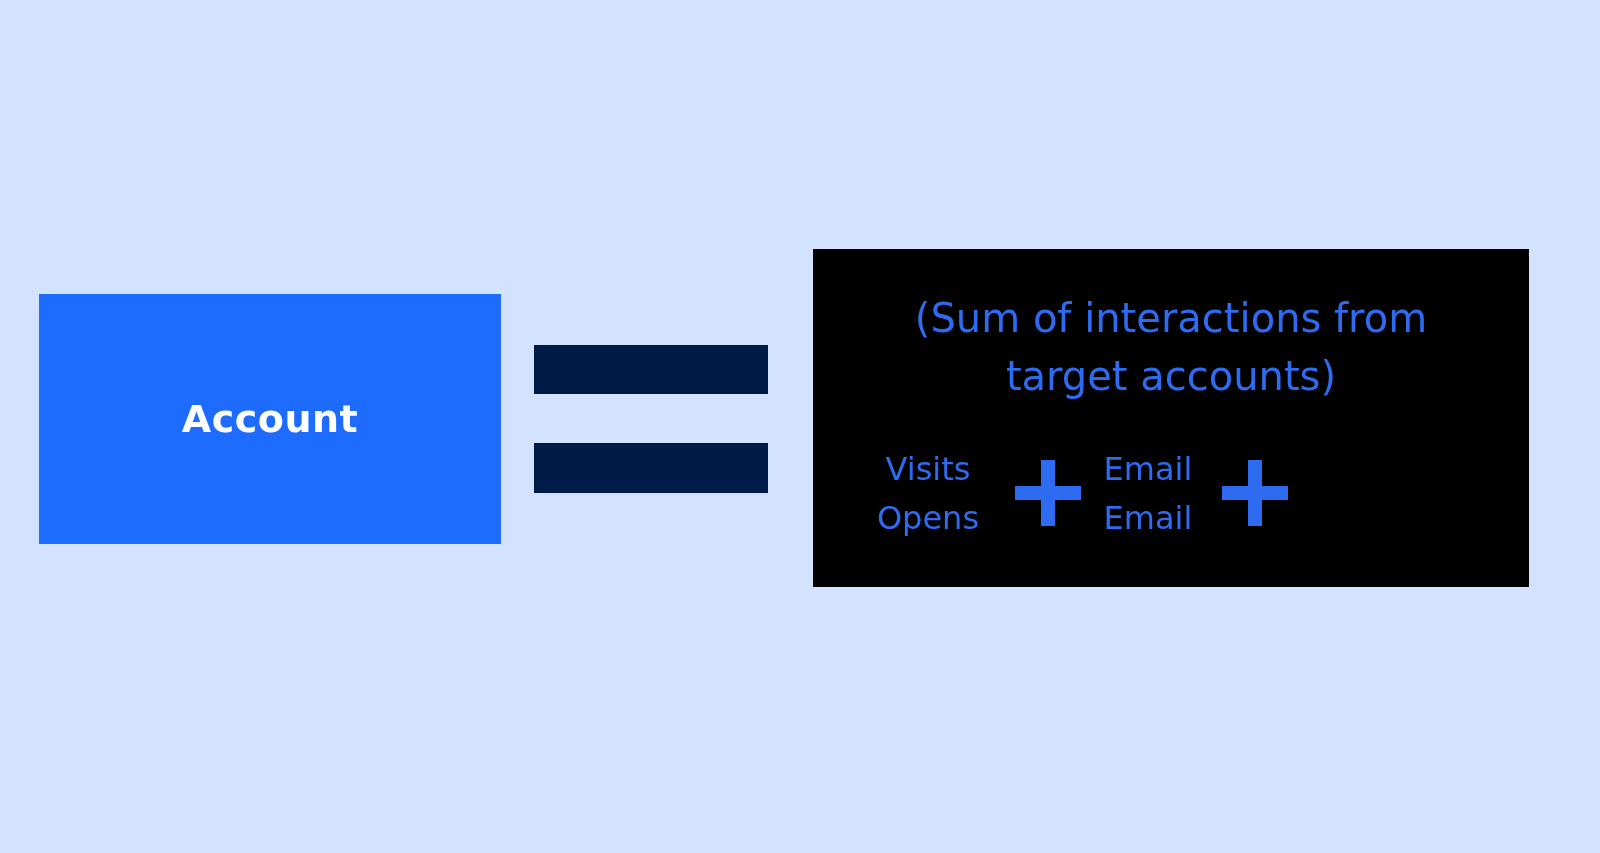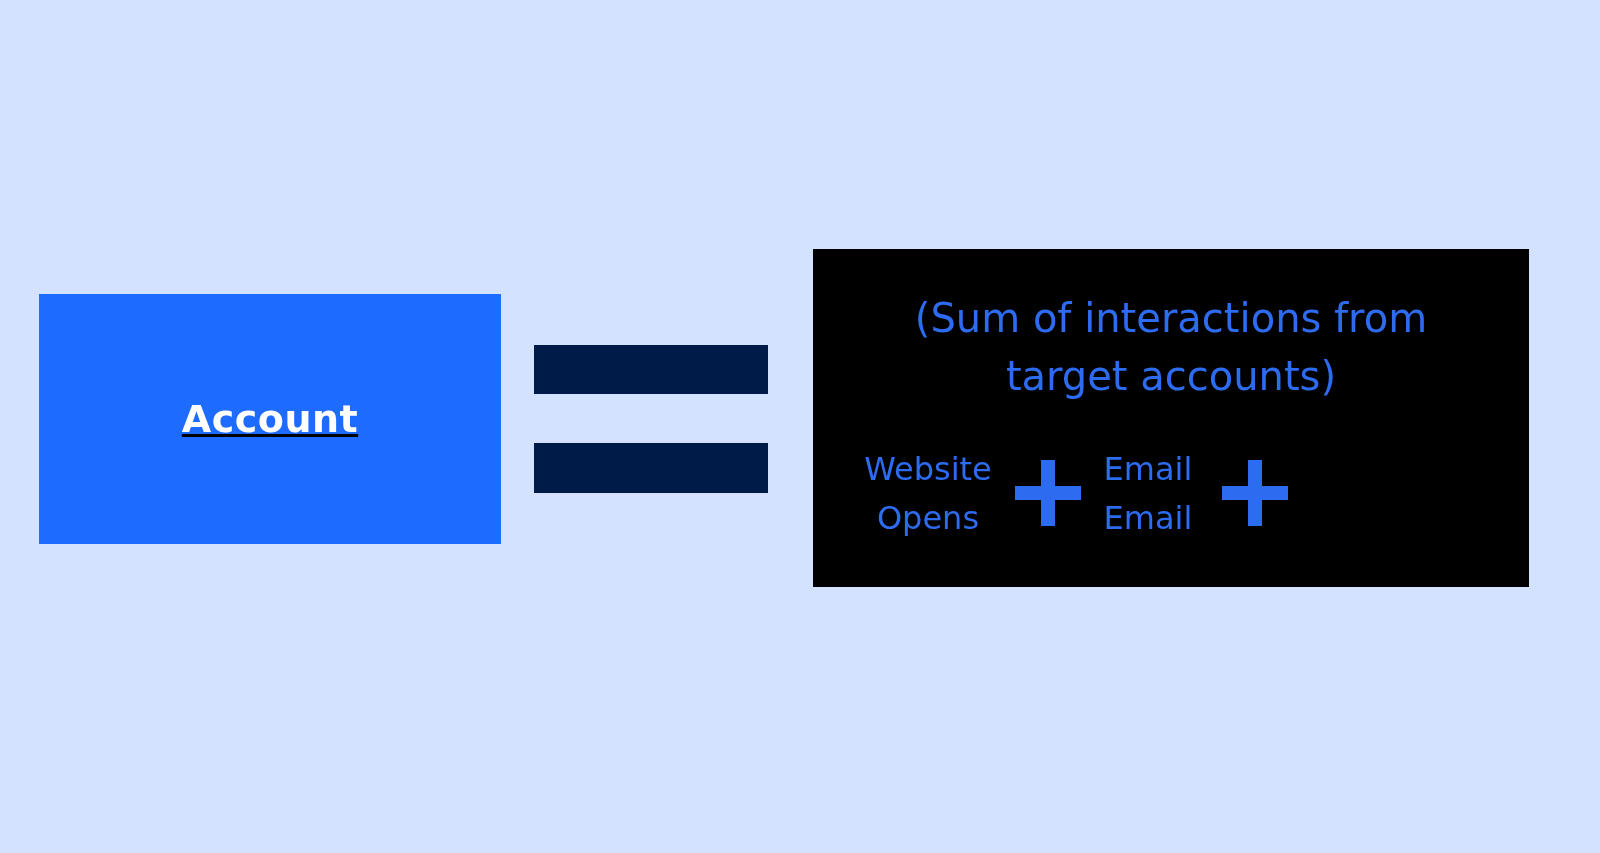--- a/index.html
+++ b/index.html
@@ -18,21 +18,20 @@
       position: absolute;
       left: 39px;
       top: 294px;
       width: 462px;
       height: 250px;
       background: #1E6BFF;
       display: flex;
       align-items: center;
       justify-content: center;
       flex-direction: column;
-      text-decoration: underline;
     }
     .lhs-box .line {
       color: #FFFFFF;
       font-weight: bold;
       font-size: 38px;
       line-height: 58px;
       text-align: center;
       letter-spacing: 0.5px;
     }
     .eq-bar {
@@ -110,21 +109,21 @@
   <div class="eq-bar bottom"></div>
 </div>
 
 <div class="rhs-panel">
   <div class="rhs-title">
     <div>(Sum of interactions from</div>
     <div>target accounts)</div>
   </div>
 
   <div class="term" style="left:115px;">
-    <div>Website</div>
+    <div>Visits</div>
     <div>Opens</div>
   </div>
 
   <div class="plus" style="left:235px;"></div>
 
   <div class="term" style="left:335px;text-align:right;">
     <div>Email</div>
     <div>Email</div>
   </div>
 

